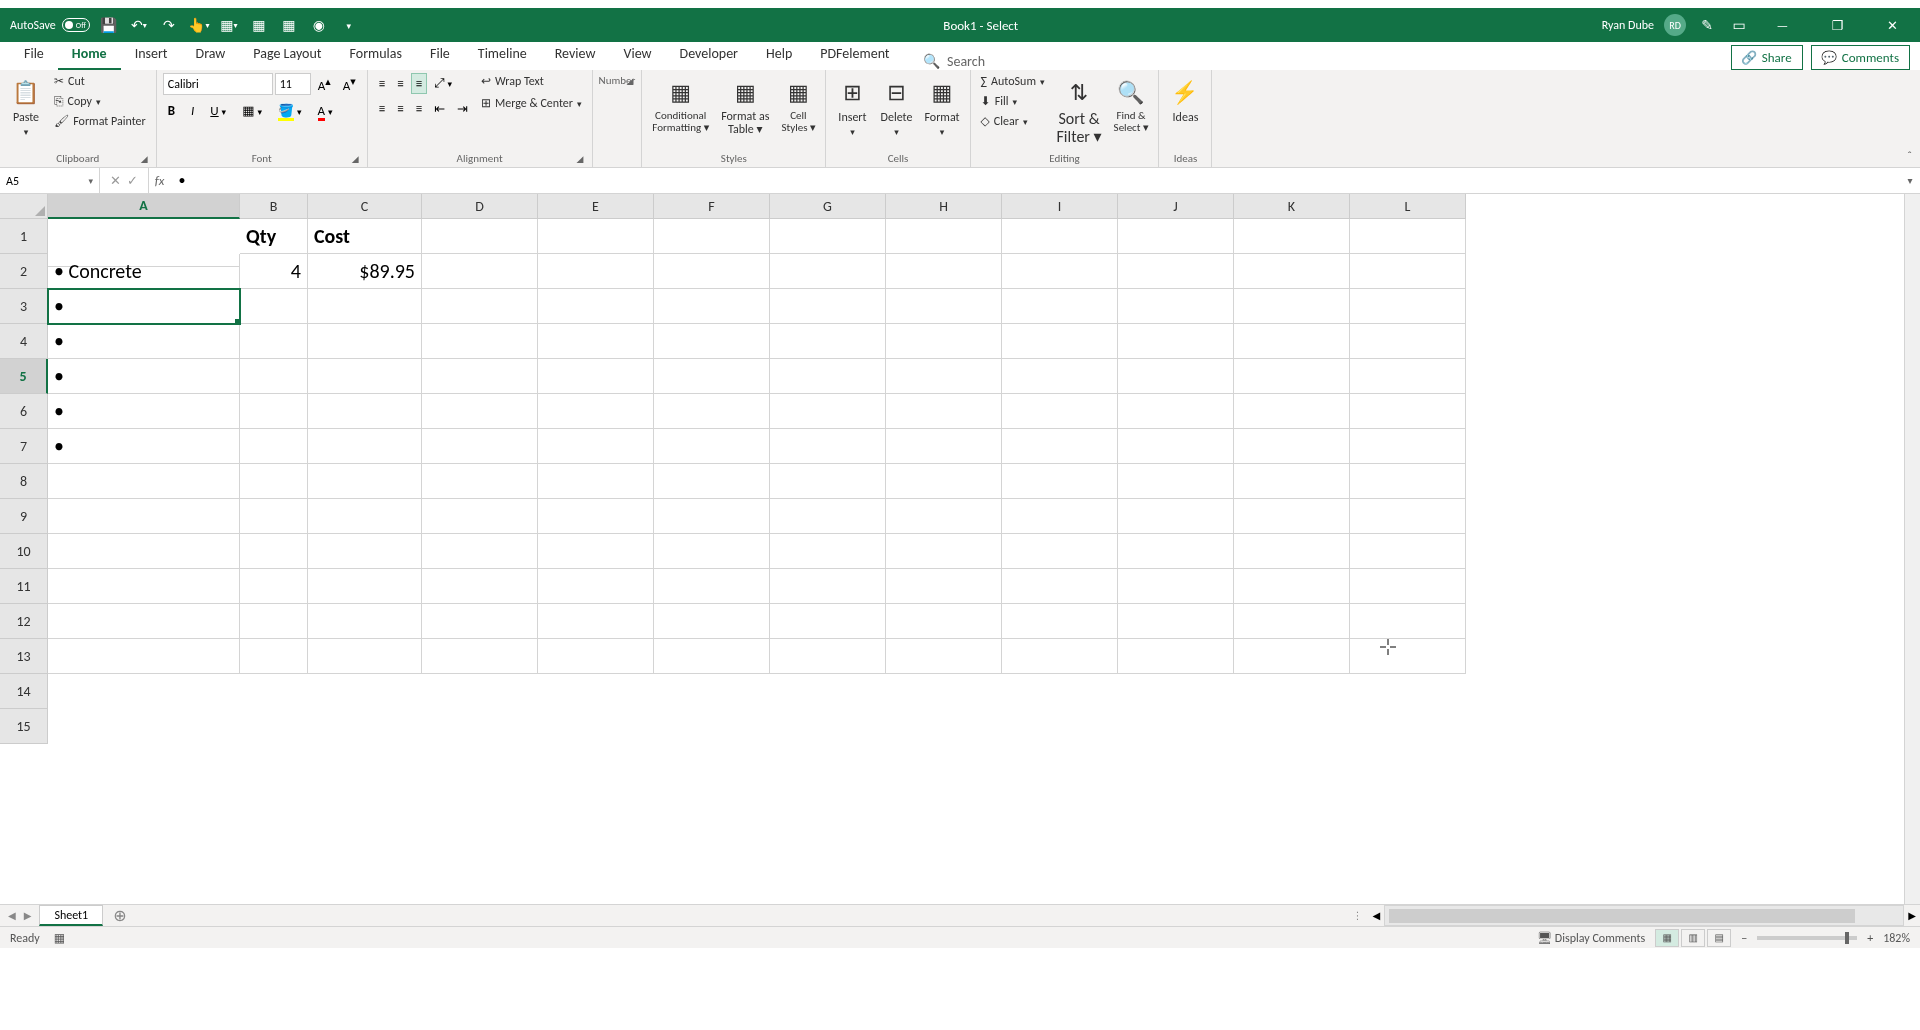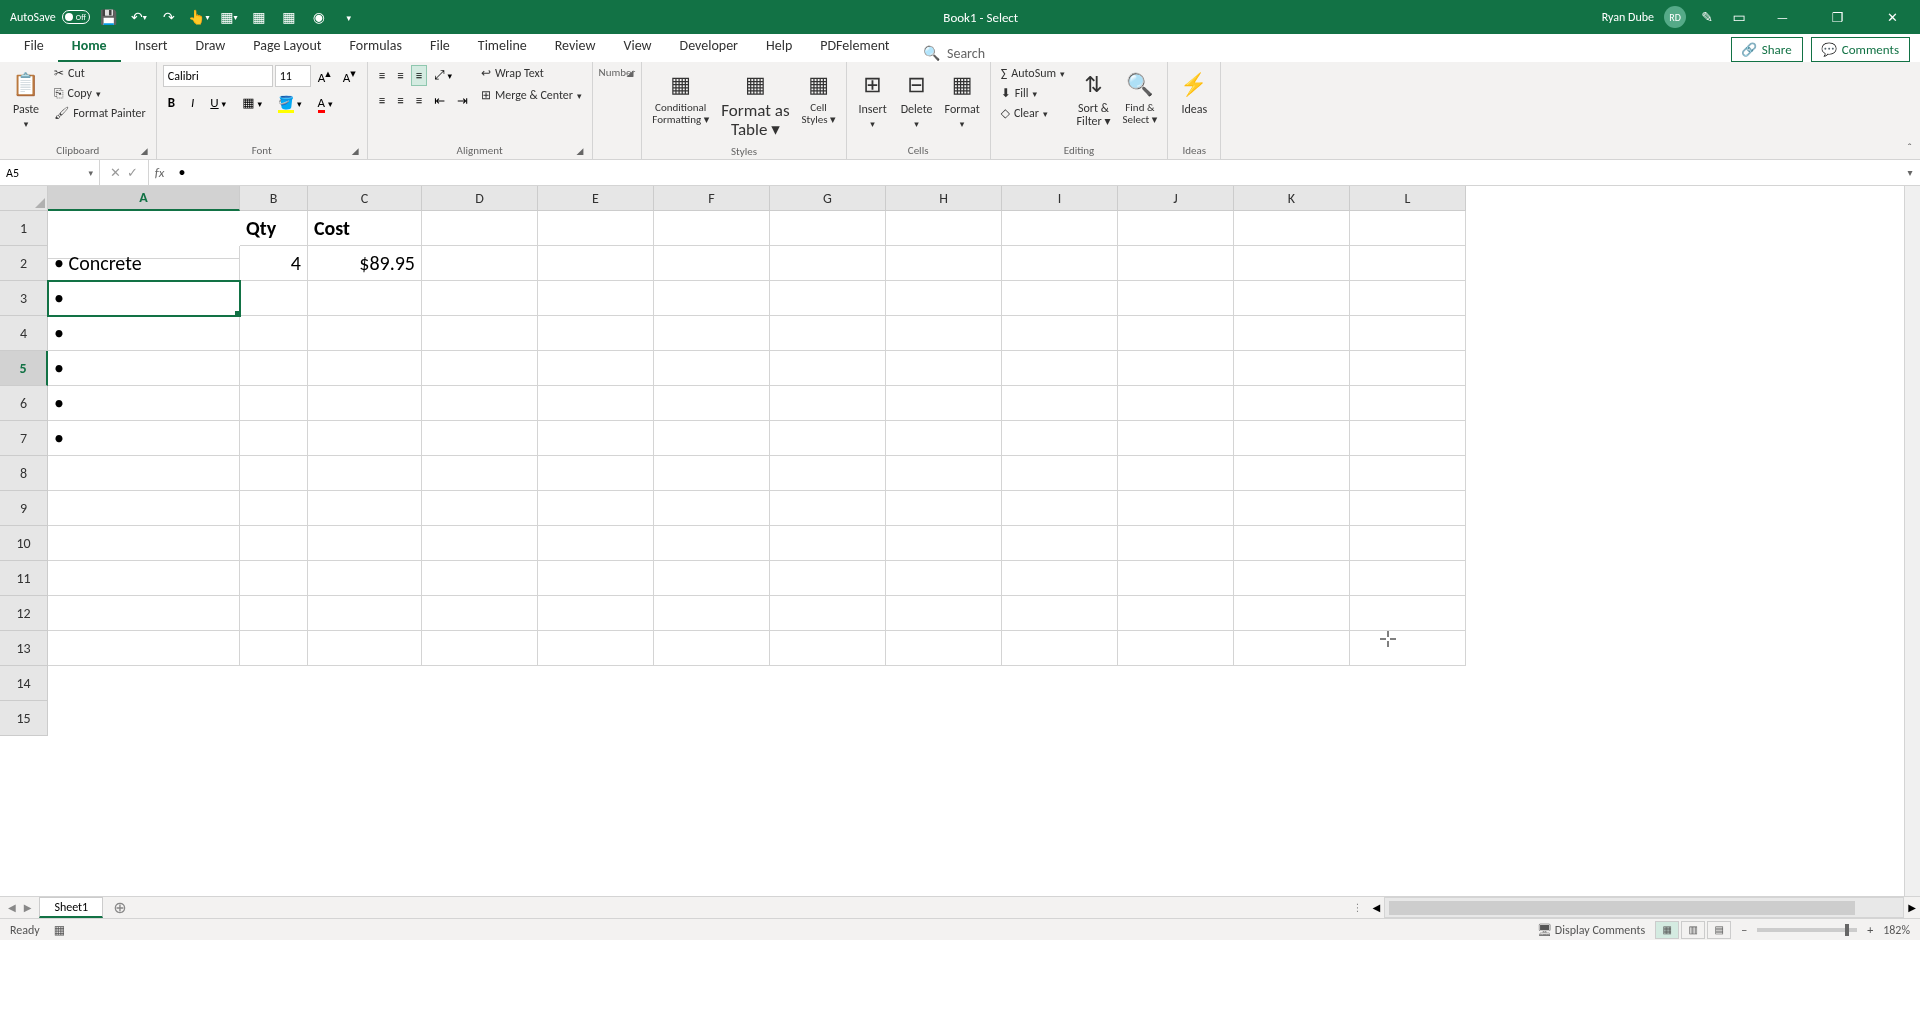--- a/index.html
+++ b/index.html
@@ -1,19 +1,19 @@
 <!DOCTYPE html>
 <html><head>
   <meta charset="utf-8">
   <style>
     * { margin: 0; padding: 0; box-sizing: border-box; font-family: 'Segoe UI', Calibri, sans-serif; }
     body { width: 1920px; height: 1030px; overflow: hidden; background: #fff; user-select: none; }
     
     
-    .titlebar { height: 34px; background: #127245; display: flex; align-items: center; color: #fff; font-size: 12px; }
+    .titlebar { height: 34px; background: #127245; display: flex; align-items: center; color: #fff; font-size: 12px; margin-top: 8px; }
     .titlebar-left { display: flex; align-items: center; gap: 8px; padding-left: 10px; }
     .autosave { display: flex; align-items: center; gap: 6px; }
     .toggle { width: 28px; height: 14px; border: 1px solid #fff; border-radius: 8px; position: relative; }
     .toggle::after { content: ''; position: absolute; width: 8px; height: 8px; border-radius: 50%; background: #fff; top: 2px; left: 2px; }
     .qat-btn { width: 22px; height: 22px; display: flex; align-items: center; justify-content: center; color: #fff; font-size: 14px; }
     .titlebar-center { flex: 1; text-align: center; font-size: 13px; }
     .titlebar-right { display: flex; align-items: center; gap: 10px; padding-right: 5px; }
     .avatar { width: 22px; height: 22px; border-radius: 50%; background: #5a8; display: flex; align-items: center; justify-content: center; font-size: 10px; }
     .win-btn { width: 45px; height: 34px; display: flex; align-items: center; justify-content: center; font-size: 13px; }
     
@@ -246,21 +246,21 @@
   </div>
 
   <div class="ribbon-group">
     <div class="ribbon-group-content">
       <div class="rb-item-lg">
         <div class="rb-icon-lg">▦</div>
         <span style="font-size:11px;line-height:1.1">Conditional<br>Formatting ▾</span>
       </div>
       <div class="rb-item-lg">
         <div class="rb-icon-lg">▦</div>
-        <span style="font-size:17px;line-height:1.1">Format as<br>Table ▾</span>
+        <span style="font-size:12px;line-height:1.1">Format as<br>Table ▾</span>
       </div>
       <div class="rb-item-lg">
         <div class="rb-icon-lg">▦</div>
         <span style="font-size:11px;line-height:1.1">Cell<br>Styles ▾</span>
       </div>
     </div>
     <div class="ribbon-group-label"><span>Styles</span></div>
   </div>
 
   <div class="ribbon-group">
@@ -298,21 +298,21 @@
             <span style="font-size:9px">▾</span>
           </div>
         <div class="rb-item-sm">
             <span>◇</span>
             <span>Clear</span> 
             <span style="font-size:9px">▾</span>
           </div>
       </div>
       <div class="rb-item-lg">
         <div class="rb-icon-lg">⇅</div>
-        <span style="font-size:12px;line-height:1.1">Sort &amp;<br>Filter ▾</span>
+        <span style="font-size:16px;line-height:1.1">Sort &amp;<br>Filter ▾</span>
       </div>
       <div class="rb-item-lg">
         <div class="rb-icon-lg">🔍</div>
         <span style="font-size:11px;line-height:1.1">Find &amp;<br>Select ▾</span>
       </div>
     </div>
     <div class="ribbon-group-label"><span>Editing</span></div>
   </div>
 
   <div class="ribbon-group">

